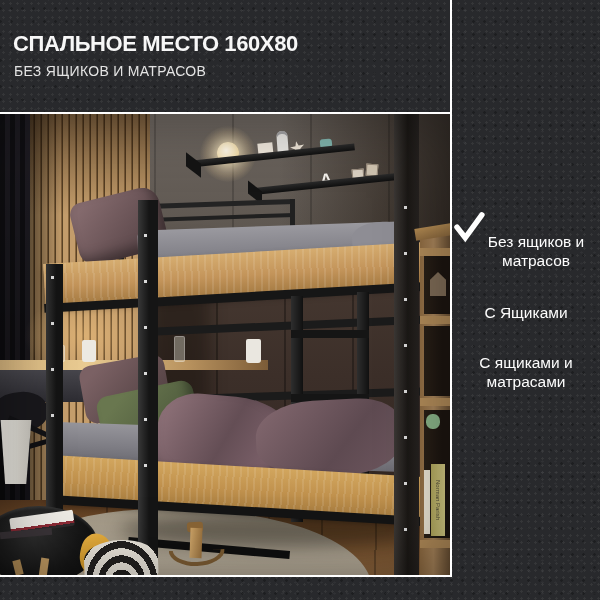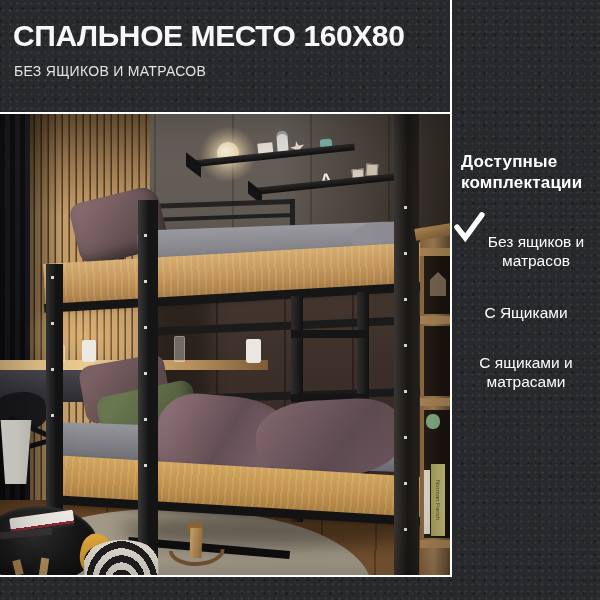--- a/index.html
+++ b/index.html
@@ -14,22 +14,22 @@
     background-image:
       radial-gradient(rgba(255,255,255,.06) 1px, transparent 1.4px),
       radial-gradient(rgba(255,255,255,.04) 1px, transparent 1.5px),
       radial-gradient(rgba(0,0,0,.28) 1px, transparent 1.4px);
     background-size:7px 7px, 13px 11px, 11px 13px;
     background-position:0 0, 3px 5px, 6px 2px;
     color:#fff;
   }
   
   .title{
-    position:absolute;left:13px;top:20px;width:430px;
-    font-size:30px;font-weight:700;letter-spacing:-0.4px;line-height:1.05;
+    position:absolute;left:13px;top:32px;width:430px;
+    font-size:22px;font-weight:700;letter-spacing:-0.4px;line-height:1.05;
     color:#f7f7f7;white-space:nowrap;
   }
   .subtitle{
     position:absolute;left:14px;top:63px;
     font-size:14px;font-weight:400;letter-spacing:.3px;color:#e3e3e3;white-space:nowrap;
   }
   .line{position:absolute;background:#fff;}
   .line-top{left:0;top:112px;width:452px;height:2px;}
   .line-v{left:450px;top:0;width:2px;height:577px;}
   .line-bottom{left:0;top:575px;width:452px;height:2px;}
@@ -313,21 +313,20 @@
     <div class="table-leg3"></div>
     <div class="yellow-blanket"></div>
     <div class="pouf"></div>
     <div class="toy-head"></div>
     <div class="toy-body"></div>
     <div class="toy-rocker"></div>
     <div class="vignette"></div>
   </div>
 
   <div class="panel">
-    <div class="panel-heading">Доступные комплектации</div>
     <svg class="check" viewBox="0 0 32 32">
       <path d="M4 17 L13 27 L28 3" fill="none" stroke="#ffffff" stroke-width="5.5" stroke-linecap="round" stroke-linejoin="miter"></path>
     </svg>
     <div class="opt opt1">Без ящиков и матрасов</div>
     <div class="opt opt3">С ящиками и матрасами</div>
     <div class="opt opt2">С Ящиками</div>
   </div>
 
 </div>
 

